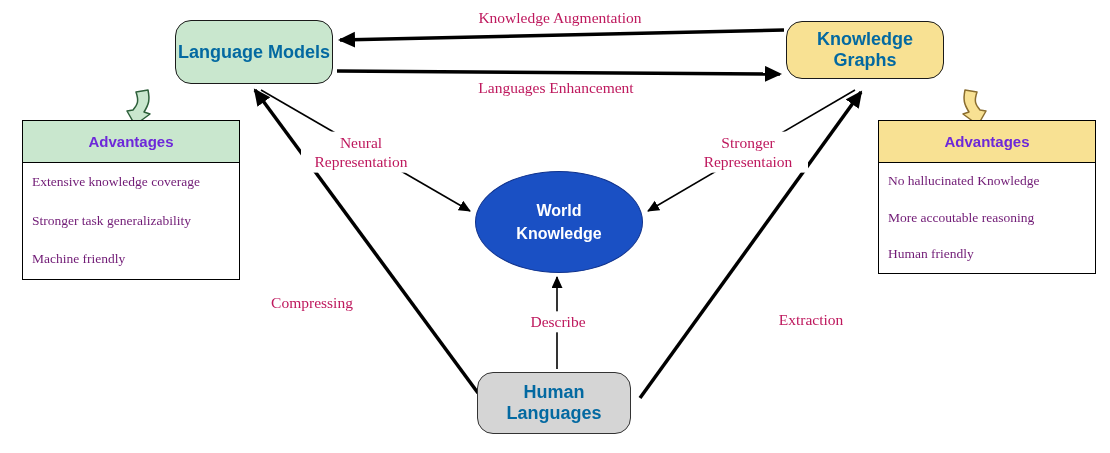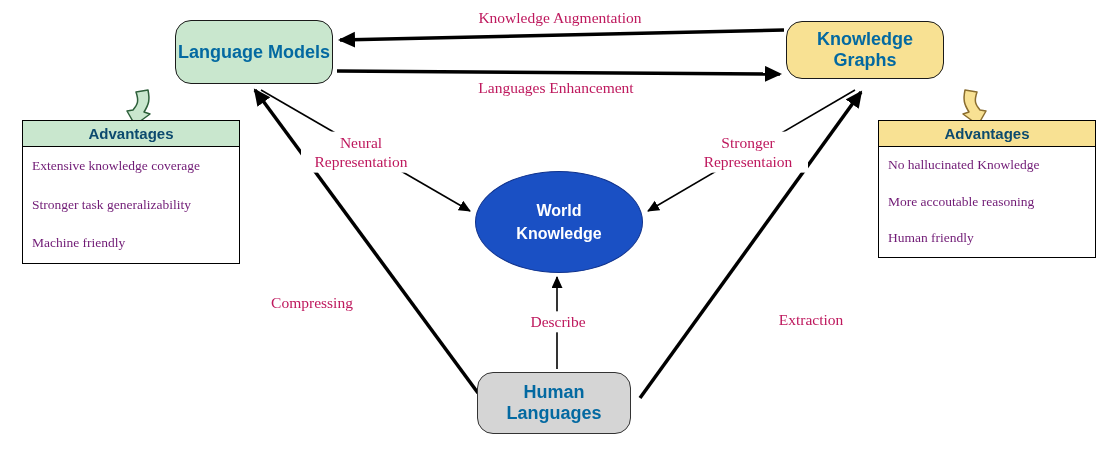--- a/index.html
+++ b/index.html
@@ -27,23 +27,23 @@
 
   .edge-label {
     position: absolute; transform: translate(-50%, -50%);
     background: #ffffff; padding: 1px 3px; font-size: 15.5px; color: #be185d;
     text-align: center; line-height: 1.25; white-space: nowrap;
   }
   .edge-label.wrap { white-space: normal; width: 120px; }
 
   .adv-table { position: absolute; width: 218px; border: 1.5px solid #000; background: #fff; }
   .adv-header {
-    height: 26px; display: flex; align-items: center; justify-content: center;
+    height: 42px; display: flex; align-items: center; justify-content: center;
     font-family: "Liberation Sans", sans-serif; font-weight: bold; font-size: 15px;
-    color: #0c4a6e; border-bottom: 1.5px solid #000;
+    color: #6d28d9; border-bottom: 1.5px solid #000;
   }
   .adv-left  { left: 22px;  top: 120px; }
   .adv-right { left: 878px; top: 120px; }
   .adv-left  .adv-header { background: #c9e7ce; }
   .adv-right .adv-header { background: #f8e193; }
   .adv-item { display: flex; align-items: center; padding: 0 9px; font-size: 13.5px; color: #701a75; }
   .adv-left  .adv-item { height: 38.5px; }
   .adv-right .adv-item { height: 36.5px; }
 </style>
 </head>

